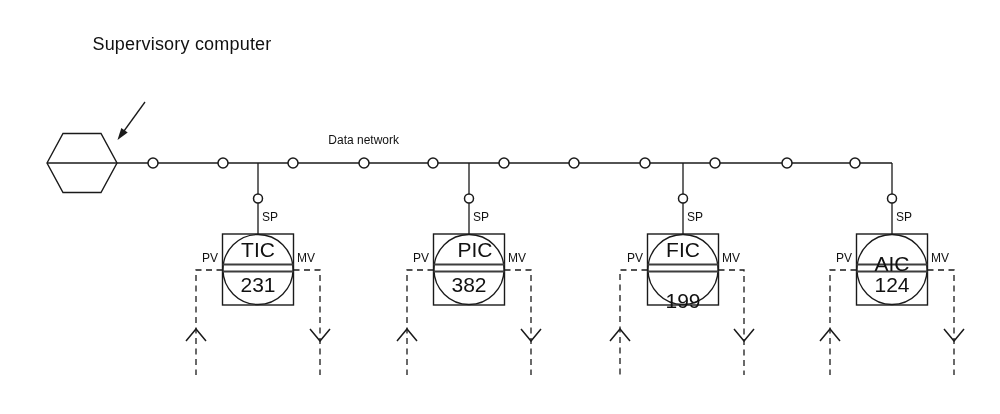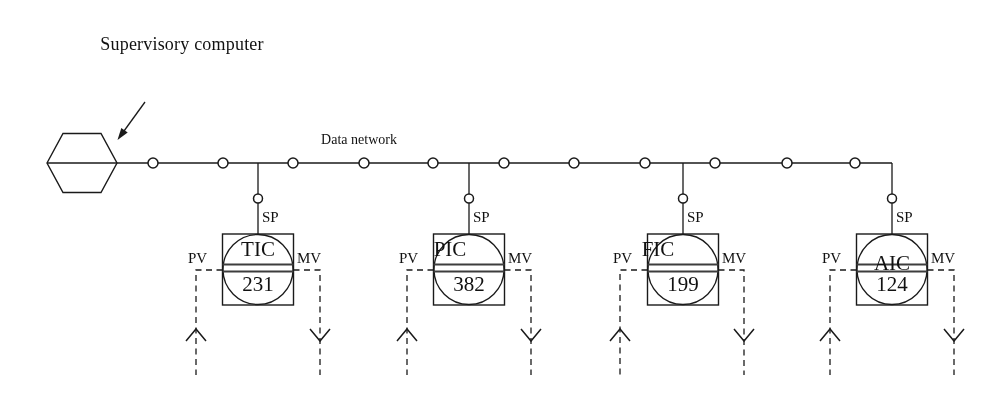--- a/index.html
+++ b/index.html
@@ -1,44 +1,44 @@
 <!DOCTYPE html>
 <html style="--line: #1a1a1a; --band: #3d3d3d; --bg: #ffffff;"><head>
 <meta charset="utf-8">
 <style>
   :root { --line:#1a1a1a; --band:#3d3d3d; --bg:#ffffff; }
   * { margin:0; padding:0; box-sizing:border-box; }
   body { background:#fff; }
   .stage {
     position:relative; width:1000px; height:414px;
     background:var(--bg); overflow:hidden;
-    font-family:Liberation Serif, serif; color:#111;
+    font-family:Liberation Sans, sans-serif; color:#111;
   }
   .stage svg { position:absolute; left:0; top:0; }
   .ln   { stroke:var(--line); stroke-width:1.3; fill:none; }
   .ln2  { stroke-width:1.4; }
   .node { stroke:var(--line); stroke-width:1.5; fill:#fff; }
   .dash { stroke:var(--line); stroke-width:1.3; fill:none; stroke-dasharray:6 4.5; }
   .band { stroke:var(--band); stroke-width:2.2; fill:none; }
   .chev { stroke:var(--line); stroke-width:1.5; fill:none; }
   .fillhead { fill:var(--line); stroke:none; }
   .caption {
     position:absolute; left:36px; top:35px; width:292px;
     text-align:center; font-size:18px; line-height:19px; letter-spacing:0.2px;
   }
   .netlabel {
     position:absolute; left:319px; top:134px; width:80px;
-    text-align:center; font-size:14px; line-height:12px;
+    text-align:right; font-size:12px; line-height:12px;
   }
   .tag, .num {
     position:absolute; width:72px; text-align:center;
     font-size:21px; line-height:21px;
   }
-  .sig { position:absolute; font-size:15px; line-height:15px; }
-  .sig.pv { width:30px; text-align:left; }
+  .sig { position:absolute; font-size:12px; line-height:15px; }
+  .sig.pv { width:30px; text-align:right; }
 </style>
 </head>
 <body>
 
 <div class="stage">
 
   <svg width="1000" height="414" viewBox="0 0 1000 414">
 
     <g>
       <polygon class="ln ln2" points="47,163 63,133.5 101,133.5 117,163 101,192.5 63,192.5"></polygon>
@@ -115,28 +115,28 @@
   </div>
 
   <div class="netlabel">Data network</div>
 
   <div class="tag" style="left:222px;top:239px">TIC</div>
   <div class="num" style="left:222px;top:274px">231</div>
   <div class="sig" style="left:262px;top:210px">SP</div>
   <div class="sig pv" style="left:188px;top:251px">PV</div>
   <div class="sig" style="left:297px;top:251px">MV</div>
 
-  <div class="tag" style="left:414px;top:239px">PIC</div>
+  <div class="tag" style="left:439px;top:239px">PIC</div>
   <div class="num" style="left:433px;top:274px">382</div>
   <div class="sig" style="left:473px;top:210px">SP</div>
   <div class="sig pv" style="left:399px;top:251px">PV</div>
   <div class="sig" style="left:508px;top:251px">MV</div>
 
-  <div class="tag" style="left:622px;top:239px">FIC</div>
-  <div class="num" style="left:647px;top:274px">199</div>
+  <div class="tag" style="left:647px;top:239px">FIC</div>
+  <div class="num" style="left:647px;top:290px">199</div>
   <div class="sig" style="left:687px;top:210px">SP</div>
   <div class="sig pv" style="left:613px;top:251px">PV</div>
   <div class="sig" style="left:722px;top:251px">MV</div>
 
   <div class="tag" style="left:856px;top:253px">AIC</div>
   <div class="num" style="left:856px;top:274px">124</div>
   <div class="sig" style="left:896px;top:210px">SP</div>
   <div class="sig pv" style="left:822px;top:251px">PV</div>
   <div class="sig" style="left:931px;top:251px">MV</div>
 

